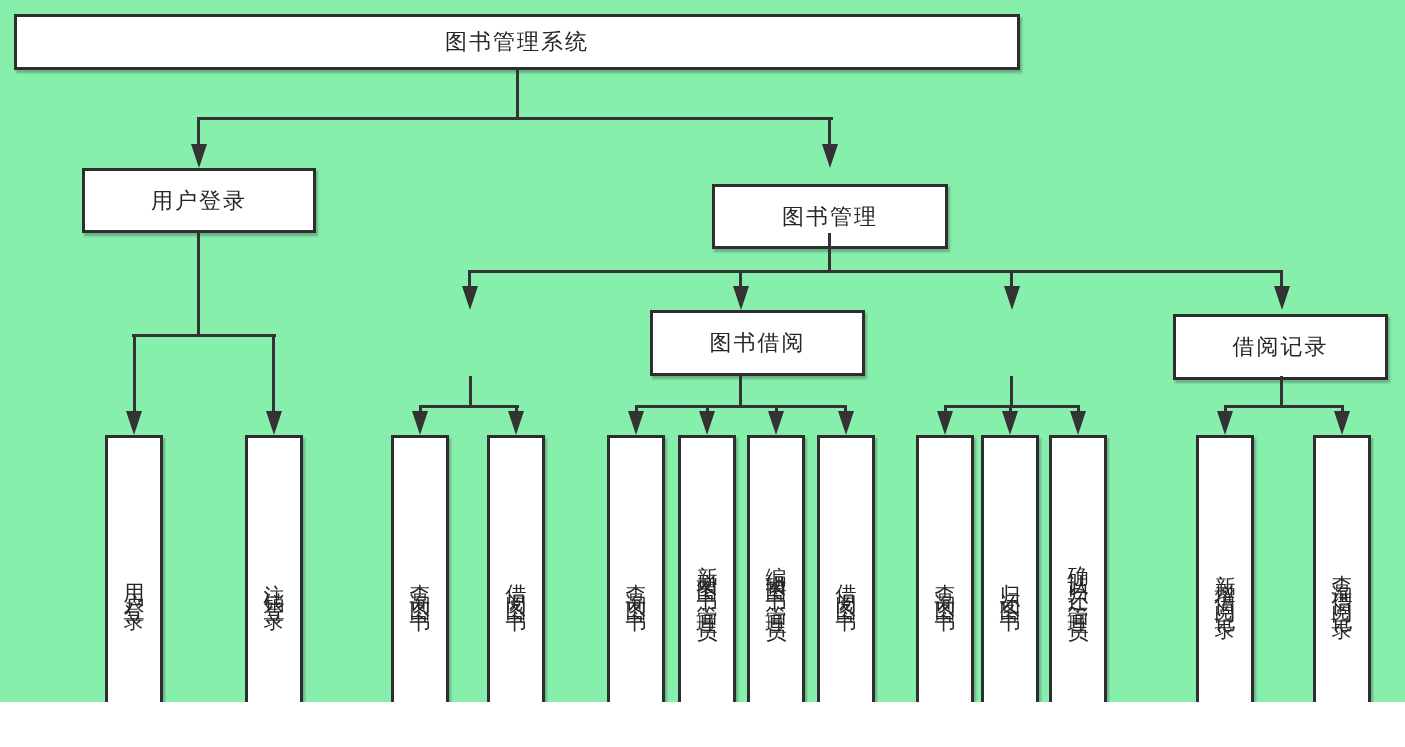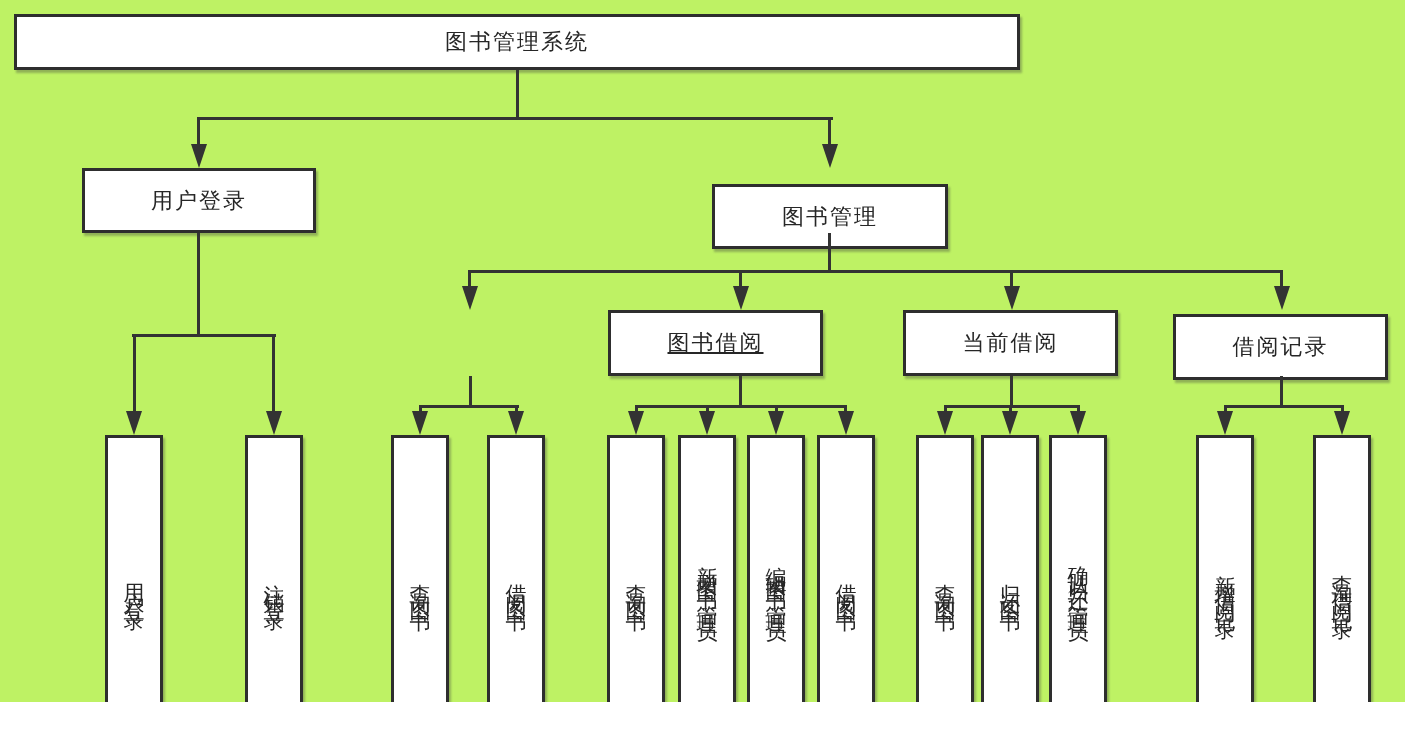--- a/index.html
+++ b/index.html
@@ -1,18 +1,18 @@
 <!DOCTYPE html>
 <html><head>
 <meta charset="utf-8">
 <style>
   html,body { margin:0; padding:0; background:#ffffff; }
   #canvas {
     position:relative; width:1405px; height:702px;
-    background:#bef264; overflow:hidden;
+    background:#86efac; overflow:hidden;
     font-family:"Liberation Sans","DejaVu Sans",sans-serif;
     color:#262626;
   }
   .box-h {
     position:absolute; box-sizing:border-box;
     border:3px solid #2e2e2e; background:#ffffff;
     display:flex; align-items:center; justify-content:center;
     font-size:22px; letter-spacing:2px; color:#262626;
     box-shadow:1.5px 2.5px 2px rgba(60,60,60,0.35);
   }
@@ -67,22 +67,21 @@
   <div class="line" style="left:468px; top:270px; width:815px; height:3px;"></div>
   <div class="line" style="left:468px; top:270px; width:3px; height:20px;"></div>
   <div class="arrow" style="left:462px; top:286px;"></div>
   <div class="line" style="left:739px; top:270px; width:3px; height:20px;"></div>
   <div class="arrow" style="left:733px; top:286px;"></div>
   <div class="line" style="left:1010px; top:270px; width:3px; height:20px;"></div>
   <div class="arrow" style="left:1004px; top:286px;"></div>
   <div class="line" style="left:1280px; top:270px; width:3px; height:20px;"></div>
   <div class="arrow" style="left:1274px; top:286px;"></div>
 
-  <div class="box-h" style="left:608px; top:310px; width:215px; height:66px;text-decoration:underline;">图书借阅</div>
-  <div class="box-h" style="left:903px; top:310px; width:215px; height:66px;">当前借阅</div>
+  <div class="box-h" style="left:650px; top:310px; width:215px; height:66px;">图书借阅</div>
   <div class="box-h" style="left:1173px; top:314px; width:215px; height:66px;">借阅记录</div>
 
   <div class="line" style="left:469px; top:376px; width:3px; height:32px;"></div>
   <div class="line" style="left:419px; top:405px; width:100px; height:3px;"></div>
   <div class="line" style="left:419px; top:405px; width:3px; height:10px;"></div>
   <div class="arrow" style="left:412px; top:411px;"></div>
   <div class="line" style="left:515px; top:405px; width:3px; height:10px;"></div>
   <div class="arrow" style="left:508px; top:411px;"></div>
 
   <div class="line" style="left:739px; top:376px; width:3px; height:32px;"></div>

